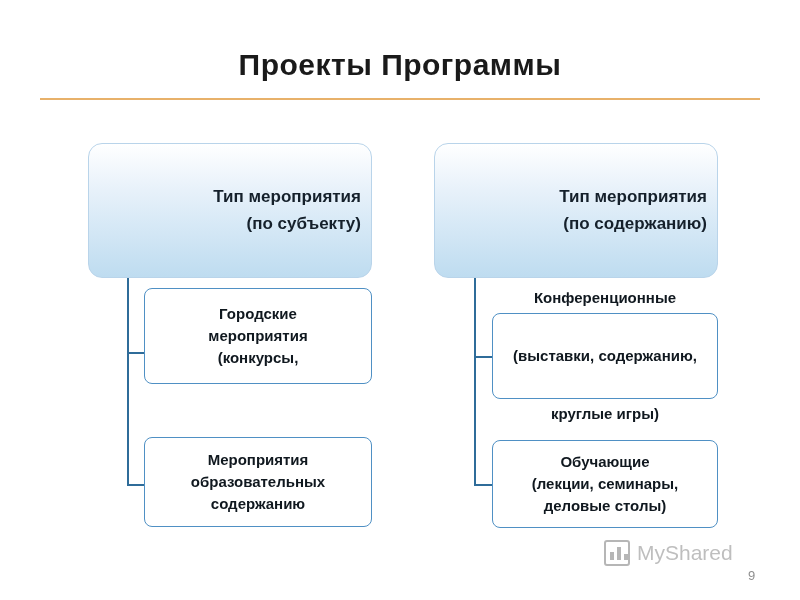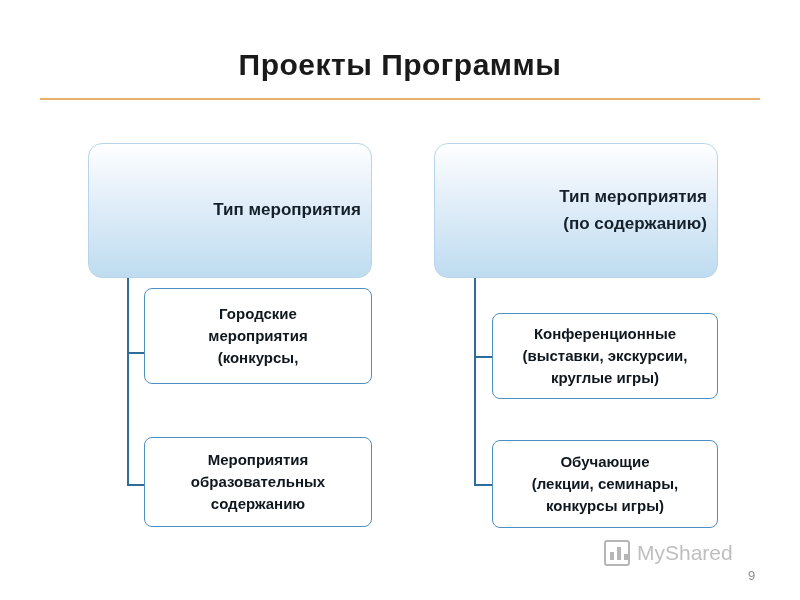--- a/index.html
+++ b/index.html
@@ -107,20 +107,21 @@
     left: 144px;
     top: 437px;
     width: 228px;
     height: 90px;
   }
   #child-conf {
     left: 492px;
     top: 313px;
     width: 226px;
     height: 86px;
+    gap: 36px;
   }
   #child-learn {
     left: 492px;
     top: 440px;
     width: 226px;
     height: 88px;
   }
 
   
   .line {
@@ -204,20 +205,21 @@
   <div class="line v-line" id="l-v"></div>
   <div class="line h-line" id="l-h1"></div>
   <div class="line h-line" id="l-h2"></div>
 
   <div class="line v-line" id="r-v"></div>
   <div class="line h-line" id="r-h1"></div>
   <div class="line h-line" id="r-h2"></div>
 
   <div class="top-box" id="box-subject">
     <span class="ln">Тип мероприятия</span>
+    <span class="ln">(по субъекту)</span>
   </div>
 
   <div class="top-box" id="box-content">
     <span class="ln">Тип мероприятия</span>
     <span class="ln">(по содержанию)</span>
   </div>
 
   <div class="child-box" id="child-city">
     <span class="ln">Городские</span>
     <span class="ln">мероприятия</span>
@@ -225,28 +227,28 @@
   </div>
 
   <div class="child-box" id="child-edu">
     <span class="ln">Мероприятия</span>
     <span class="ln">образовательных</span>
     <span class="ln">содержанию</span>
   </div>
 
   <div class="child-box" id="child-conf">
     <span class="ln">Конференционные</span>
-    <span class="ln">(выставки, экскурсии,</span>
+    <span class="ln">(выставки, содержанию,</span>
     <span class="ln">круглые игры)</span>
   </div>
 
   <div class="child-box" id="child-learn">
     <span class="ln">Обучающие</span>
     <span class="ln">(лекции, семинары,</span>
-    <span class="ln">конкурсы игры)</span>
+    <span class="ln">деловые столы)</span>
   </div>
 
   <div class="watermark">
     <div class="wm-icon">
       <div class="wm-bar3"></div>
     </div>
     <div class="wm-text">MyShared</div>
   </div>
 
   <div class="page-number">9</div>

